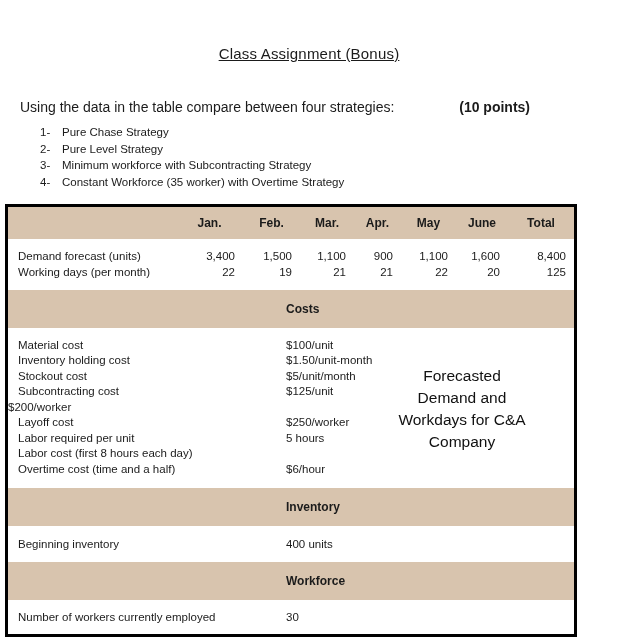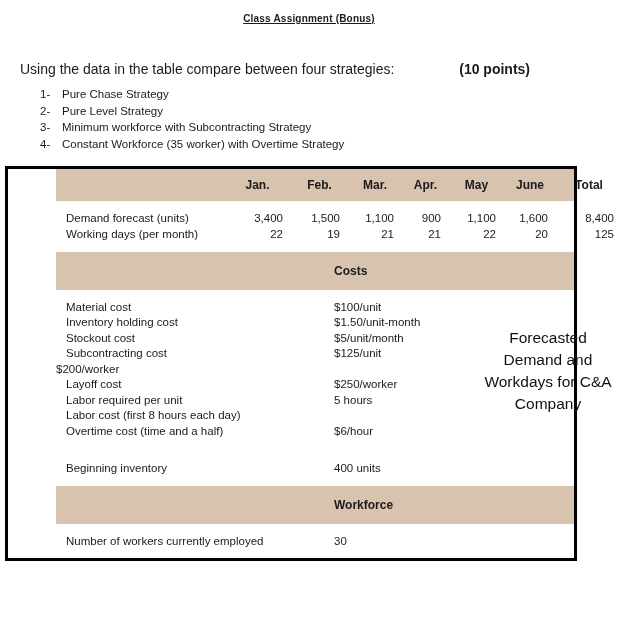--- a/index.html
+++ b/index.html
@@ -10,37 +10,37 @@
   *{margin:0;padding:0;box-sizing:border-box;}
   html,body{background:#ffffff;}
   body{
     width:618px;height:640px;overflow:hidden;
     font-family:"Liberation Sans", sans-serif;
     color:var(--ink);
   }
   .page{position:relative;width:618px;height:640px;padding-top:13px;background:#fff;}
 
   .title{
-    text-align:center;font-size:10px;font-weight:bold;
-    text-decoration:underline;letter-spacing:.2px;
+    text-align:center;font-size:15px;font-weight:normal;
+    text-decoration:underline;letter-spacing:.2px;margin-top:32px;
   }
 
   .intro-row{
     display:flex;justify-content:space-between;align-items:baseline;
     padding:0 88px 0 20px;margin-top:17px;font-size:14px;
   }
   .points{font-weight:bold;white-space:nowrap;margin-top:20px;}
 
   .strategies{margin-top:11px;padding-left:40px;font-size:11.5px;}
   .strategy{display:flex;margin-bottom:4.5px;}
   .strategy .num{width:22px;flex:0 0 22px;}
 
   .table{
     margin:16px 0 0 5px;width:572px;
-    border:3px solid var(--border);background:#fff;padding-left:48px;
+    border:3px solid var(--border);background:#fff;
   }
   .cols{
     display:grid;
     grid-template-columns:168px 67px 57px 54px 47px 55px 52px 66px;
   }
   .band{background:var(--band);}
   .months-row{height:32px;align-items:center;font-weight:bold;font-size:12px;}
   .month-cell{text-align:center;}
 
   .demand-block{padding:9px 0 10px;}
@@ -49,21 +49,21 @@
   .val-cell{text-align:right;padding-right:8px;}
 
   .section-band{height:38px;display:flex;align-items:center;}
   .section-title{margin-left:278px;font-weight:bold;font-size:12px;}
 
   .costs-body{position:relative;padding:10px 0 11px;}
   .cost-row{display:grid;grid-template-columns:278px 1fr;line-height:15.5px;font-size:11.5px;}
   .cost-label{padding-left:10px;}
 
   .annotation{
-    position:absolute;left:406px;top:37px;width:172px;
+    position:absolute;left:368px;top:37px;width:172px;
     text-align:center;font-size:15.5px;line-height:22px;color:#111;
   }
 
   .single-row{display:grid;grid-template-columns:278px 1fr;font-size:11.5px;line-height:16px;}
   .inv-row{padding:10px 0 10px;}
   .wf-row{padding:9px 0 9px;}
 </style>
 </head>
 <body>
 
@@ -172,20 +172,23 @@
       </div>
 
       <div class="annotation">
         <div>Forecasted</div>
         <div>Demand and</div>
         <div>Workdays for C&amp;A</div>
         <div>Company</div>
       </div>
     </div>
 
+    <div class="section-band band">
+      <span class="section-title">Inventory</span>
+    </div>
 
     <div class="single-row inv-row">
       <div class="label-cell">Beginning inventory</div>
       <div>400 units</div>
     </div>
 
     <div class="section-band band">
       <span class="section-title">Workforce</span>
     </div>
 

